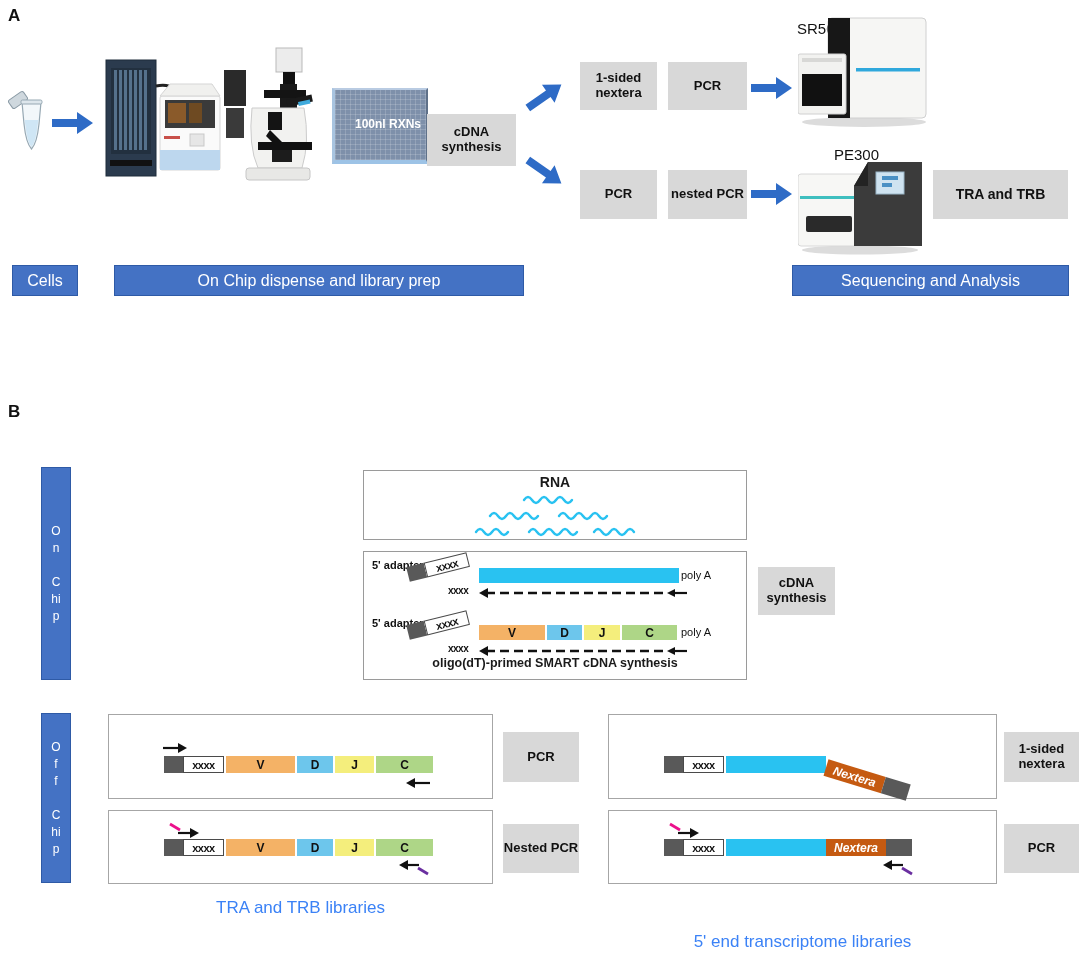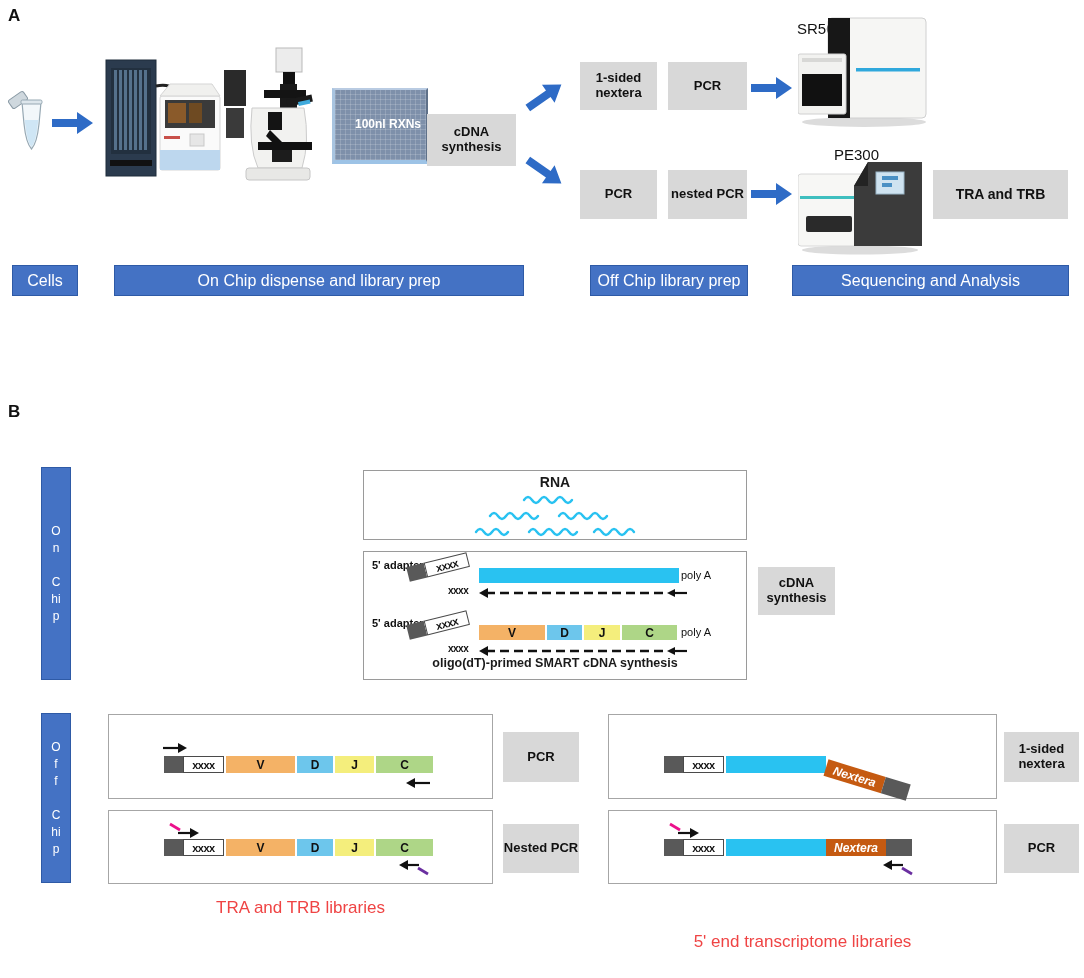--- a/index.html
+++ b/index.html
@@ -23,21 +23,21 @@
   .seg.dark{background:#595959;margin-left:0;}
   .seg.tagseq{background:#fff;border:1.5px solid #4a4a4a;font-size:11px;letter-spacing:-0.5px;margin-left:0;}
   .seg.cyan{background:#29C2F1;}
   .seg.v{background:#F4B266;}
   .seg.d{background:#6DC6EC;}
   .seg.j{background:#F4EE7C;}
   .seg.c{background:#AED687;}
   .seg.nextera{background:#C55A11;color:#fff;font-style:italic;font-weight:bold;font-size:12px;}
   .smalltext{font-size:11px;font-weight:bold;color:#111;}
   .tinyseq{font-size:10px;font-weight:bold;letter-spacing:-0.5px;color:#111;}
-  .caption{font-size:17px;color:#ef4444;text-align:center;}
+  .caption{font-size:17px;color:#3b82f6;text-align:center;}
   .chip{background-color:#7E90AA;
         background-image:repeating-linear-gradient(0deg, rgba(255,255,255,.16) 0 1px, transparent 1px 5px),
                          repeating-linear-gradient(90deg, rgba(255,255,255,.16) 0 1px, transparent 1px 5px);
         border-left:3px solid #A8C4E0;border-bottom:4px solid #9DC3E6;
         border-top:2px solid #B9CBE2;border-right:2px solid #5F7189;box-sizing:border-box;}
   .chip-label{position:absolute;left:22%;top:38%;color:#fff;font-weight:bold;font-size:12px;white-space:nowrap;}
   .wave{display:block;}
   .wave path{fill:none;stroke:#29C2F1;stroke-width:2.4;stroke-linecap:round;}
   .machine-label{font-size:15px;color:#111;}
   svg{display:block;}
@@ -166,21 +166,20 @@
       <rect x="84" y="20" width="16" height="4" fill="#4a90c4"></rect>
       <rect x="84" y="27" width="10" height="4" fill="#4a90c4"></rect>
       <rect x="2" y="40" width="54" height="3" fill="#3FBFBF"></rect>
       <rect x="8" y="60" width="46" height="16" rx="2" fill="#2a2a2a"></rect>
     </svg>
   </div>
   <div class="abs graybox big" style="left:933px;top:170px;width:135px;height:49px;">TRA and TRB</div>
 
   <div class="abs bluebar" style="left:12px;top:265px;width:66px;height:31px;">Cells</div>
   <div class="abs bluebar" style="left:114px;top:265px;width:410px;height:31px;">On Chip dispense and library prep</div>
-  <div class="abs bluebar" style="left:590px;top:265px;width:158px;height:31px;">Off Chip library prep</div>
   <div class="abs bluebar" style="left:792px;top:265px;width:277px;height:31px;">Sequencing and Analysis</div>
 
   <div class="abs panel-label" style="left:8px;top:402px;">B</div>
 
   <div class="abs vbar" style="left:41px;top:467px;width:30px;height:213px;">
     <span>O</span>
     <span>n</span>
     <span></span>
     <span>C</span>
     <span>hi</span>

